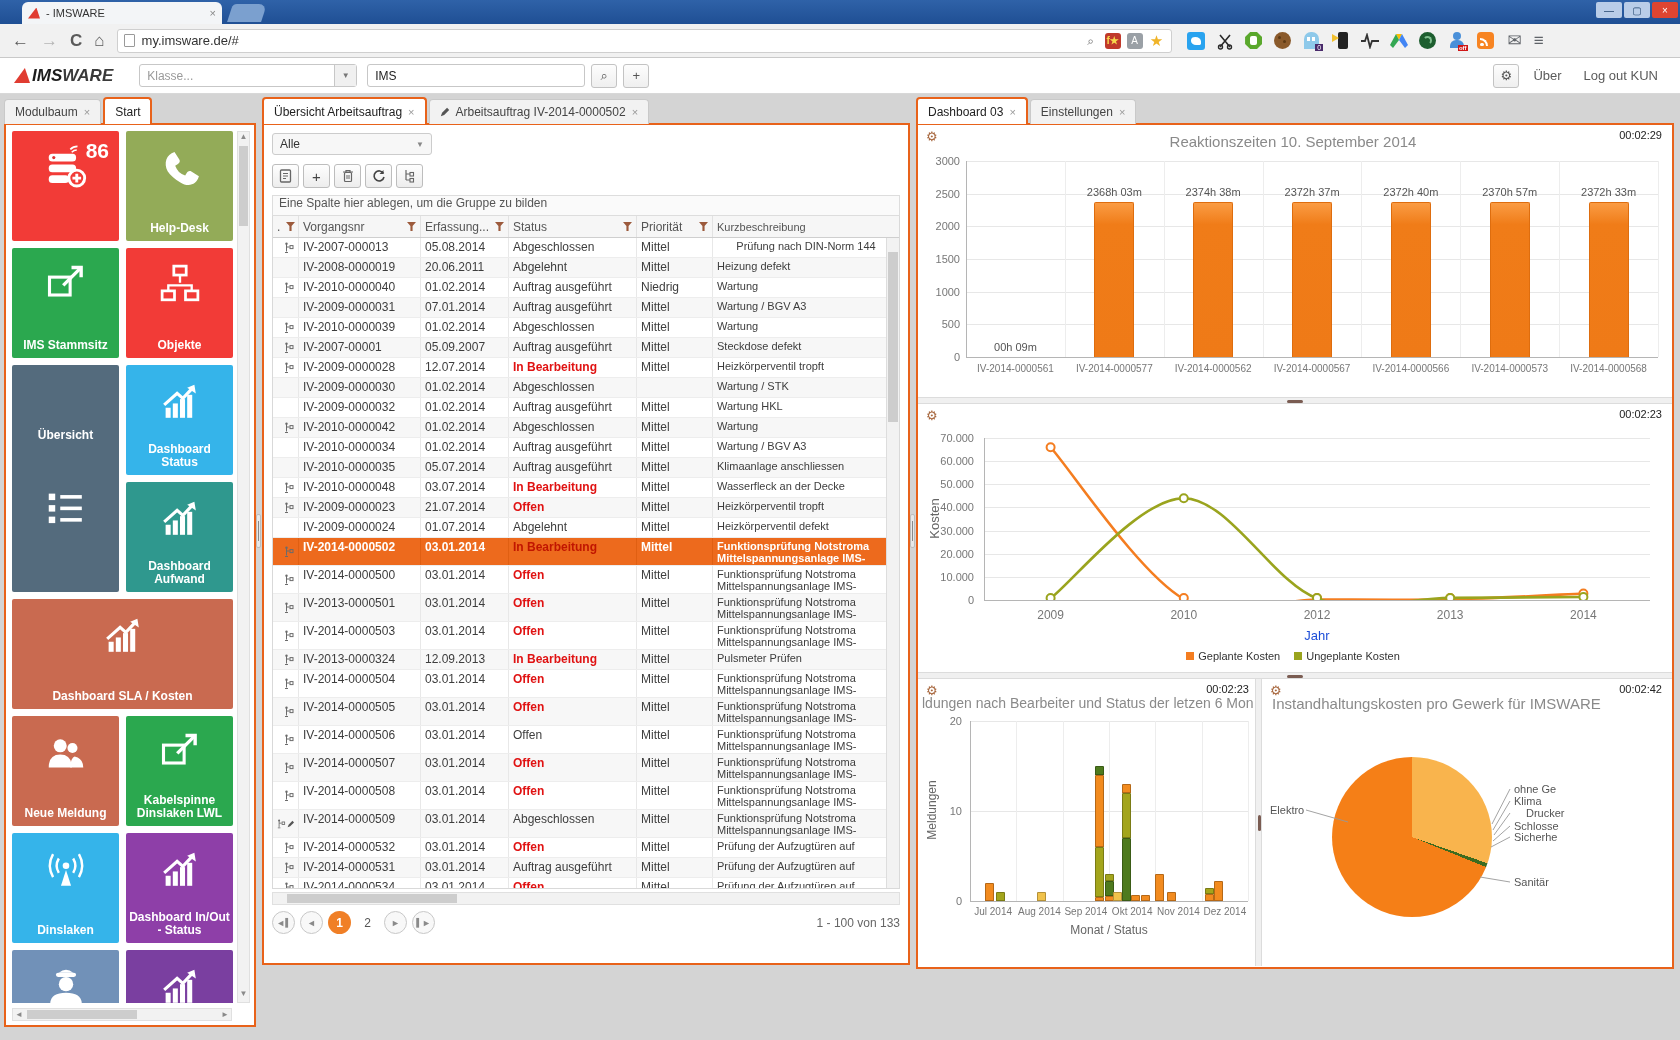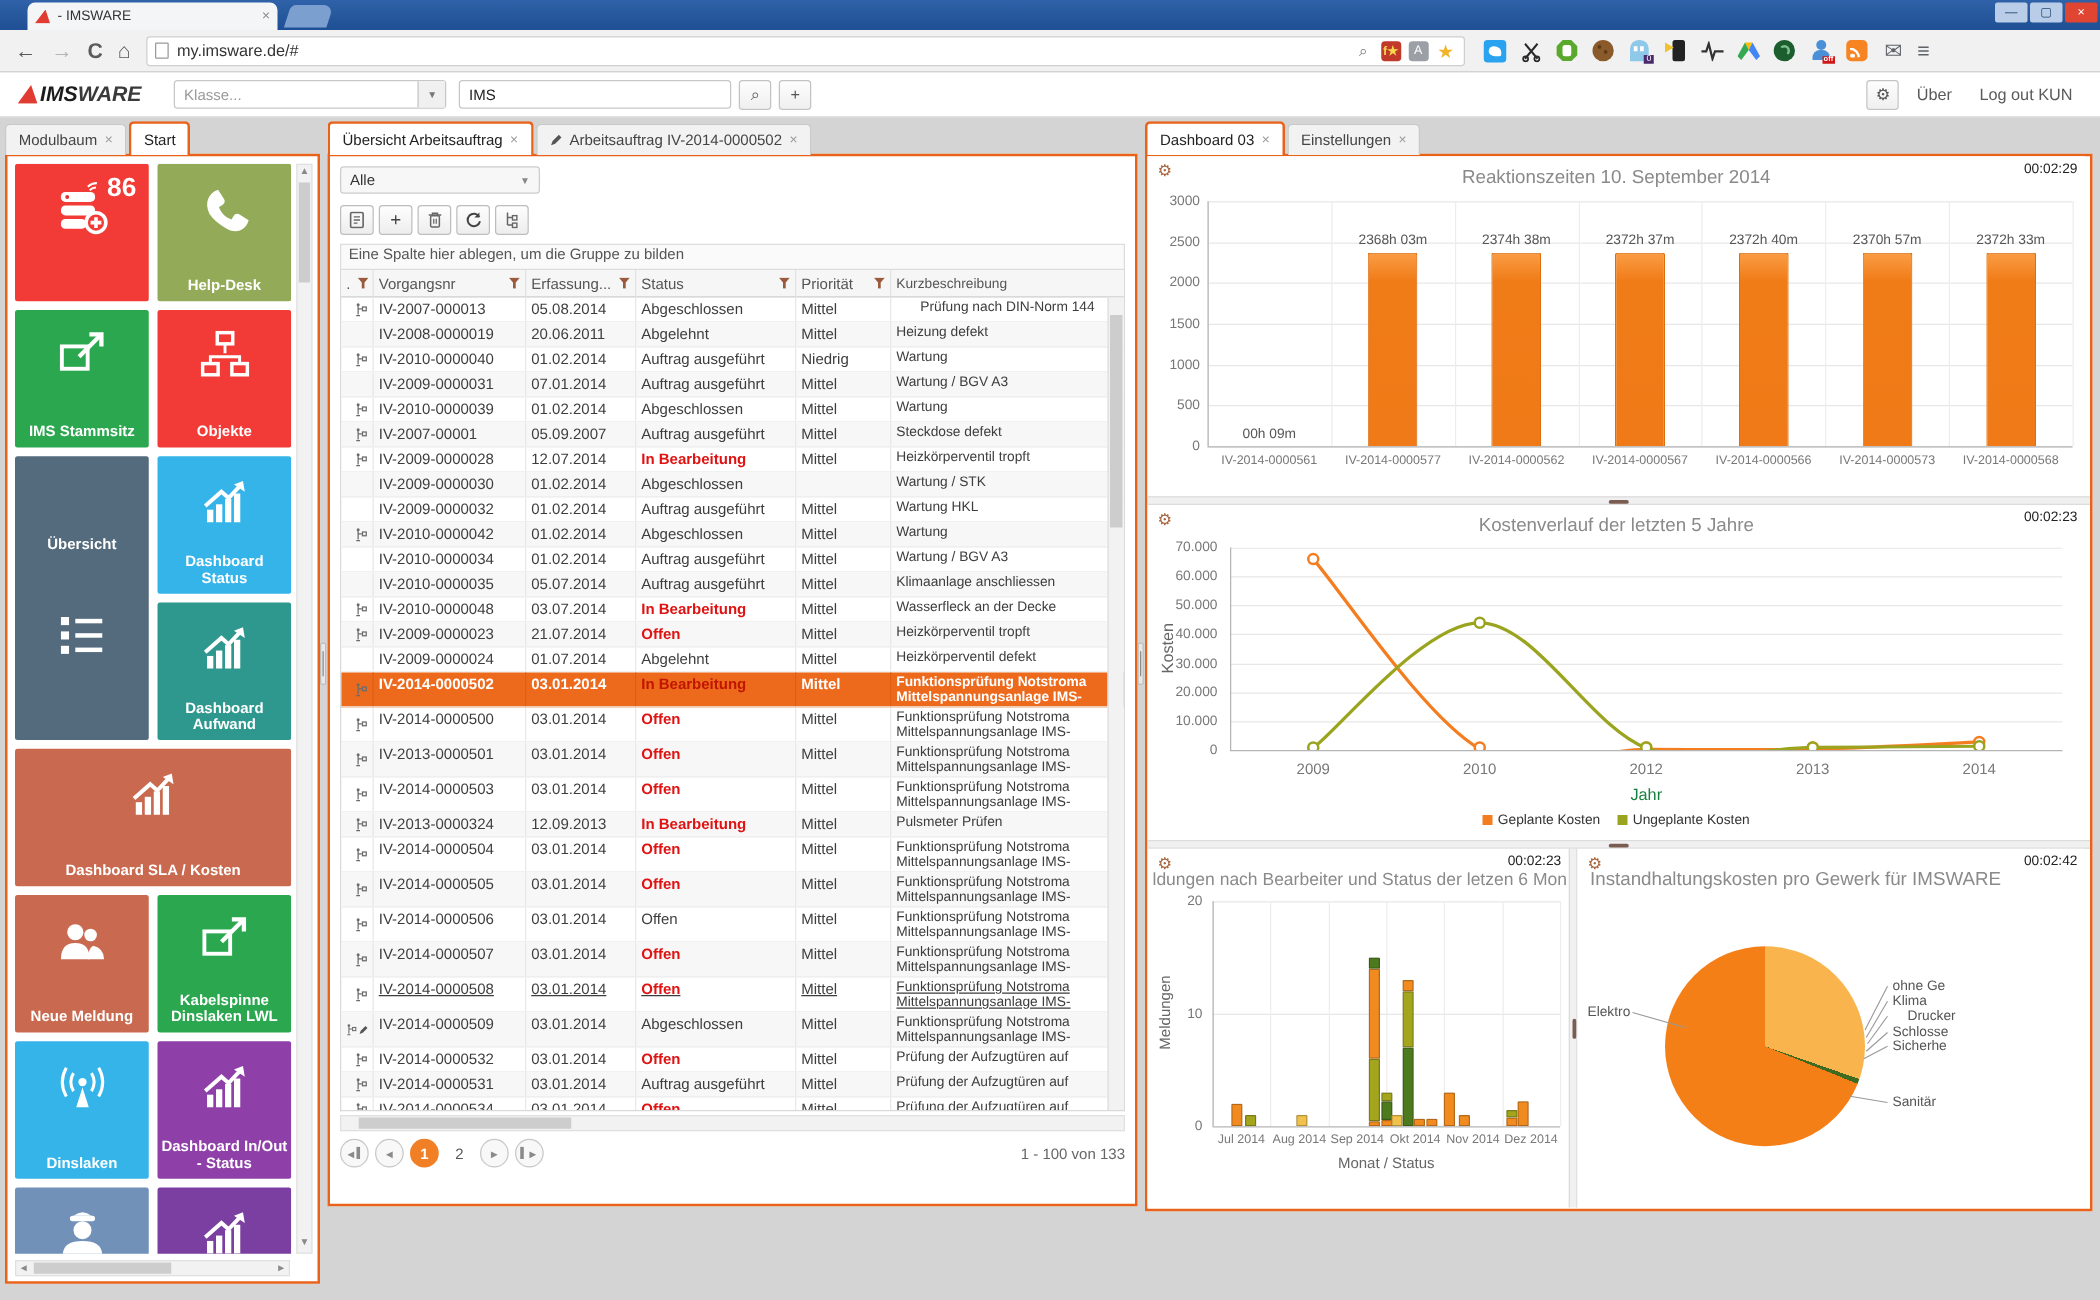--- a/index.html
+++ b/index.html
@@ -898,21 +898,21 @@
               </div>
               <div class="gc c1">IV-2014-0000507</div>
               <div class="gc c2">03.01.2014</div>
               <div class="gc c3 st-red">Offen</div>
               <div class="gc c4">Mittel</div>
               <div class="gc c5" style="border-right: none;">
                 <div style="overflow:hidden;white-space:nowrap;">Funktionsprüfung Notstroma</div>
                 <div style="overflow:hidden;white-space:nowrap;">Mittelspannungsanlage IMS-</div>
               </div>
             </div>
-            <div class="grow" style="height: 28px; text-decoration: underline;">
+            <div class="grow" style="height: 28px;">
               <div class="gc c0">
                 <svg width="11" height="12" viewBox="0 0 11 12">
                   <path d="M2.5 1.5v8M2.5 5h3M1 10.5h3" stroke="#6b6b6b" stroke-width="1" fill="none"></path>
                   <circle cx="2.5" cy="1.8" r="1.2" fill="#6b6b6b"></circle>
                   <rect x="6" y="3.6" width="3" height="3" fill="none" stroke="#6b6b6b"></rect>
                 </svg>
               </div>
               <div class="gc c1">IV-2014-0000508</div>
               <div class="gc c2">03.01.2014</div>
               <div class="gc c3 st-red">Offen</div>
@@ -1075,21 +1075,20 @@
             <div class="xtick" style="left: 443.4px; width: 98.9px; top: 238px; font-size: 10px;">IV-2014-0000566</div>
             <div class="xtick" style="left: 542.3px; width: 98.9px; top: 238px; font-size: 10px;">IV-2014-0000573</div>
             <div class="xtick" style="left: 641.1px; width: 98.9px; top: 238px; font-size: 10px;">IV-2014-0000568</div>
           </div>
         <div class="hsplit" style="top:272px;">
             <div class="grip" style="left:50%;top:2px;width:16px;height:3px;margin-left:-8px;"></div>
           </div>
         <div class="chartcell" id="chart2" style="left:0;top:279px;width:750px;height:268px;">
             <div class="cgear">⚙</div>
             <div class="cts">00:02:23</div>
-            <div class="ctitle" style="top: 8px;">Kostenverlauf der letzten 5 Jahre</div>
             <div style="position: absolute; left: 66px; top: 34px; width: 666px; height: 162px; overflow: hidden;">
               <div class="hgrid" style="top: 138.857px;"></div>
               <div class="hgrid" style="top: 115.714px;"></div>
               <div class="hgrid" style="top: 92.5714px;"></div>
               <div class="hgrid" style="top: 69.4286px;"></div>
               <div class="hgrid" style="top: 46.2857px;"></div>
               <div class="hgrid" style="top: 23.1429px;"></div>
               <div class="hgrid" style="top: 0px;"></div>
               <svg width="666" height="162" style="position: absolute; left: 0px; top: 0px; overflow: visible;">
                 <path d="M66.6,9.257142857142867 C88.8,34.6 155.4,135.7 199.8,161.1 C244.2,186.5 288.6,161.5 333.0,161.5 C377.4,161.6 421.8,162.3 466.2,161.3 C510.6,160.3 577.2,156.5 599.4,155.5" fill="none" stroke="#f47d20" stroke-width="2.6"></path>
@@ -1115,21 +1114,21 @@
             <div class="ytick" style="left: 14px; top: 51.1429px;">60.000</div>
             <div class="ytick" style="left: 14px; top: 28px;">70.000</div>
             <div class="axisl" style="left: 66px; top: 34px; width: 1px; height: 162px;"></div>
             <div class="axisl" style="left: 66px; top: 196px; width: 666px; height: 1px;"></div>
             <div class="rotlab" style="left: -24px; top: 107px; width: 80px; text-align: center;">Kosten</div>
             <div class="xtick" style="left: 66px; width: 133.2px; top: 204px; font-size: 12px;">2009</div>
             <div class="xtick" style="left: 199.2px; width: 133.2px; top: 204px; font-size: 12px;">2010</div>
             <div class="xtick" style="left: 332.4px; width: 133.2px; top: 204px; font-size: 12px;">2012</div>
             <div class="xtick" style="left: 465.6px; width: 133.2px; top: 204px; font-size: 12px;">2013</div>
             <div class="xtick" style="left: 598.8px; width: 133.2px; top: 204px; font-size: 12px;">2014</div>
-            <div class="xtick" style="left: 66px; width: 666px; top: 224px; font-size: 13px; color: #15803d;">Jahr</div>
+            <div class="xtick" style="left: 66px; width: 666px; top: 224px; font-size: 13px; color: #1d4ed8;">Jahr</div>
             <div class="legend" style="left: 0px; right: 0px; top: 246px; justify-content: center;">
               <div style="display: flex; align-items: center;"><span class="sw" style="background:#f47d20;"></span>Geplante Kosten</div>
               <div style="display: flex; align-items: center;"><span class="sw" style="background:#9aa41e;"></span>Ungeplante Kosten</div>
             </div>
           </div>
         <div class="hsplit" style="top:547px;">
             <div class="grip" style="left:50%;top:2px;width:16px;height:3px;margin-left:-8px;"></div>
           </div>
         <div class="chartcell" id="chart3" style="left:0;top:554px;width:337px;height:287px;">
             <div class="cgear">⚙</div>

